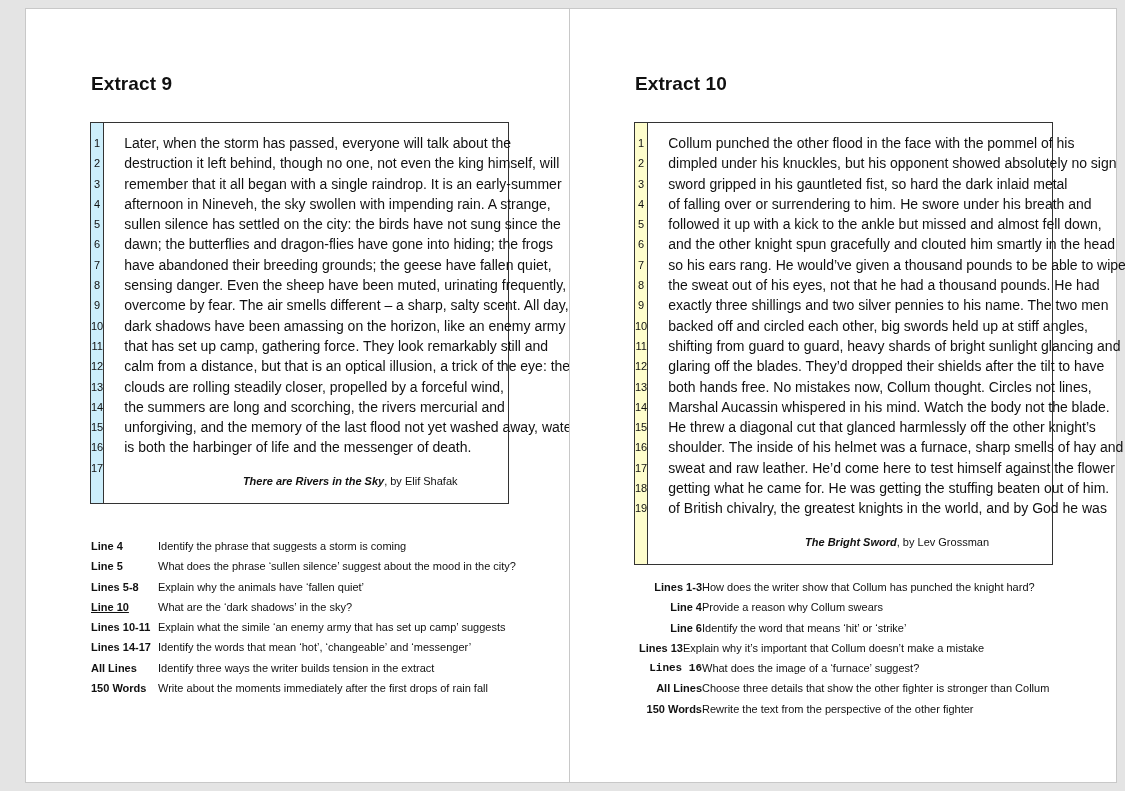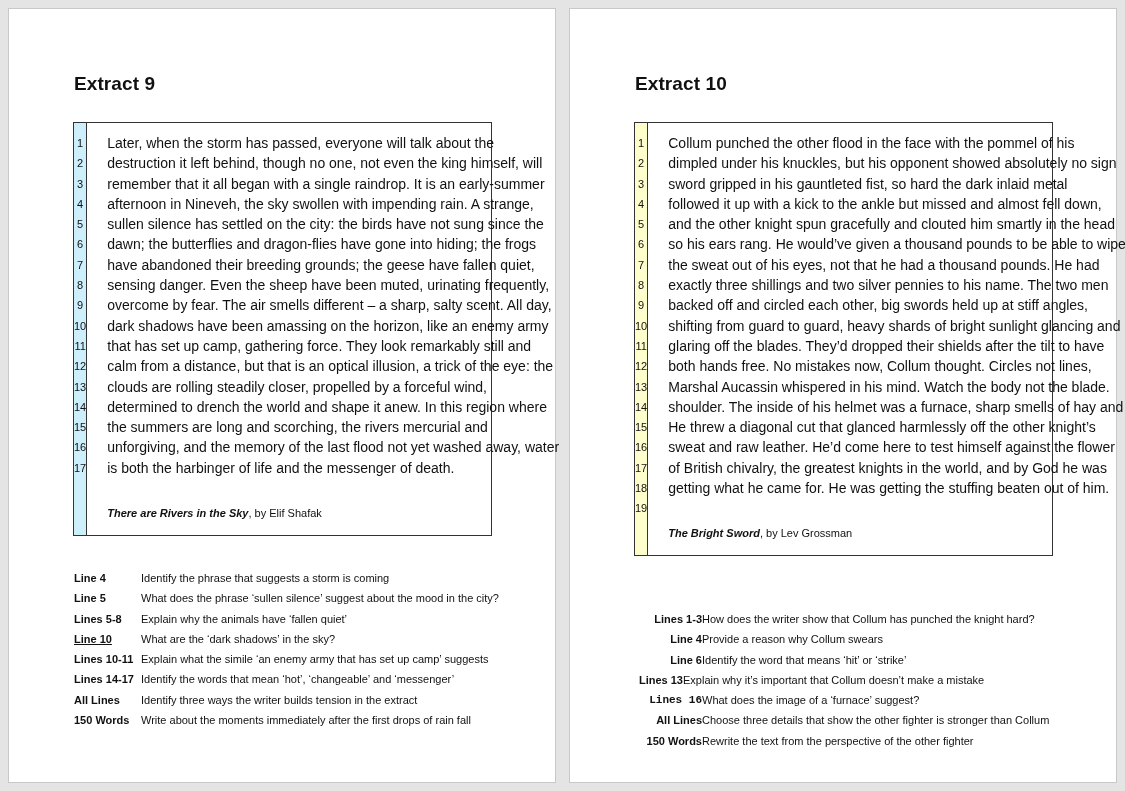--- a/index.html
+++ b/index.html
@@ -4,44 +4,44 @@
 <style>
   html, body { margin:0; padding:0; }
   body {
     width:1125px; height:791px; background:#e4e4e4; position:relative; overflow:hidden;
     font-family: "Liberation Sans", sans-serif; color:#111;
   }
   .page {
     position:absolute; top:8px; width:548px; height:775px; background:#fff;
     border:1px solid #c8c8c8; box-sizing:border-box;
   }
-  #page-left { left:8px; }
+  #page-left { left:25px; }
   #page-right { left:569px; }
   .title {
     position:absolute; left:65px; top:64px; font-size:19px; font-weight:bold; letter-spacing:0.1px;
   }
   .extract-box {
     position:absolute; left:64px; top:113px; width:419px;
     border:1.5px solid #333; box-sizing:border-box; display:flex;
   }
   .gutter {
     width:32px; border-right:1.5px solid #333; padding-top:10px; box-sizing:border-box;
   }
   .gutter .num {
     height:20.3px; line-height:20.3px; text-align:center; font-size:11px;
   }
   .text-col { flex:1; padding:10px 16px 12px 20px; }
   .text-col .line {
     height:20.3px; line-height:20.3px; font-size:14px; white-space:nowrap;
   }
   .credit {
-    text-align:left; font-size:11px; margin-top:25px; height:20px; line-height:20px;
+    text-align:center; font-size:11px; margin-top:13px; height:20px; line-height:20px;
   }
   .credit .book { font-weight:bold; font-style:italic; }
-  .questions { position:absolute; left:65px;margin-top:32px; }
+  .questions { position:absolute; left:65px; }
   .q-row { display:flex; height:20.3px; line-height:20.3px; font-size:11px; white-space:nowrap; }
   .q-ref { font-weight:bold; }
 </style>
 </head>
 <body>
 
 <div class="page" id="page-left">
   <div class="title">Extract 9</div>
   <div class="extract-box">
     <div class="gutter" id="gutter-0" style="background: rgb(205, 238, 251);">
@@ -71,21 +71,20 @@
           <div class="line">afternoon in Nineveh, the sky swollen with impending rain. A strange,</div>
           <div class="line">sullen silence has settled on the city: the birds have not sung since the</div>
           <div class="line">dawn; the butterflies and dragon-flies have gone into hiding; the frogs</div>
           <div class="line">have abandoned their breeding grounds; the geese have fallen quiet,</div>
           <div class="line">sensing danger. Even the sheep have been muted, urinating frequently,</div>
           <div class="line">overcome by fear. The air smells different – a sharp, salty scent. All day,</div>
           <div class="line">dark shadows have been amassing on the horizon, like an enemy army</div>
           <div class="line">that has set up camp, gathering force. They look remarkably still and</div>
           <div class="line">calm from a distance, but that is an optical illusion, a trick of the eye: the</div>
           <div class="line">clouds are rolling steadily closer, propelled by a forceful wind,</div>
-          <div class="line">determined to drench the world and shape it anew. In this region where</div>
           <div class="line">the summers are long and scorching, the rivers mercurial and</div>
           <div class="line">unforgiving, and the memory of the last flood not yet washed away, water</div>
           <div class="line">is both the harbinger of life and the messenger of death.</div>
         </div>
       <div class="credit">
         <span class="book">There are Rivers in the Sky</span><span>, by Elif Shafak</span>
       </div>
     </div>
   </div>
   <div class="questions" id="questions-0" style="top:527px;">
@@ -146,35 +145,36 @@
         <div class="num">16</div>
         <div class="num">17</div>
         <div class="num">18</div>
         <div class="num">19</div>
       </div>
     <div class="text-col">
       <div id="lines-1">
           <div class="line">Collum punched the other flood in the face with the pommel of his</div>
           <div class="line">dimpled under his knuckles, but his opponent showed absolutely no sign</div>
           <div class="line">sword gripped in his gauntleted fist, so hard the dark inlaid metal</div>
+          <div class="line">of falling over or surrendering to him. He swore under his breath and</div>
           <div class="line">followed it up with a kick to the ankle but missed and almost fell down,</div>
           <div class="line">and the other knight spun gracefully and clouted him smartly in the head</div>
           <div class="line">so his ears rang. He would’ve given a thousand pounds to be able to wipe</div>
           <div class="line">the sweat out of his eyes, not that he had a thousand pounds. He had</div>
           <div class="line">exactly three shillings and two silver pennies to his name. The two men</div>
           <div class="line">backed off and circled each other, big swords held up at stiff angles,</div>
           <div class="line">shifting from guard to guard, heavy shards of bright sunlight glancing and</div>
           <div class="line">glaring off the blades. They’d dropped their shields after the tilt to have</div>
           <div class="line">both hands free. No mistakes now, Collum thought. Circles not lines,</div>
           <div class="line">Marshal Aucassin whispered in his mind. Watch the body not the blade.</div>
+          <div class="line">He threw a diagonal cut that glanced harmlessly off the other knight’s</div>
           <div class="line">shoulder. The inside of his helmet was a furnace, sharp smells of hay and</div>
-          <div class="line">He threw a diagonal cut that glanced harmlessly off the other knight’s</div>
           <div class="line">sweat and raw leather. He’d come here to test himself against the flower</div>
+          <div class="line">getting what he came for. He was getting the stuffing beaten out of him.</div>
           <div class="line">of British chivalry, the greatest knights in the world, and by God he was</div>
-          <div class="line">getting what he came for. He was getting the stuffing beaten out of him.</div>
         </div>
       <div class="credit">
         <span class="book">The Bright Sword</span><span>, by Lev Grossman</span>
       </div>
     </div>
   </div>
   <div class="questions" id="questions-1" style="top:568px;text-align:right;">
       <div class="q-row">
         <span class="q-ref" style="width: 67px;">Lines 1-3</span>
         <span class="q-text">How does the writer show that Collum has punched the knight hard?</span>

